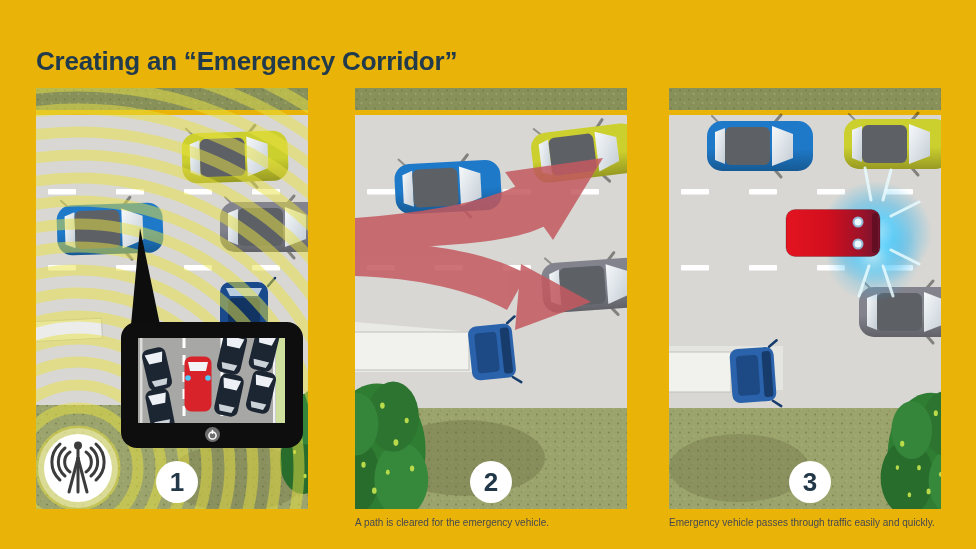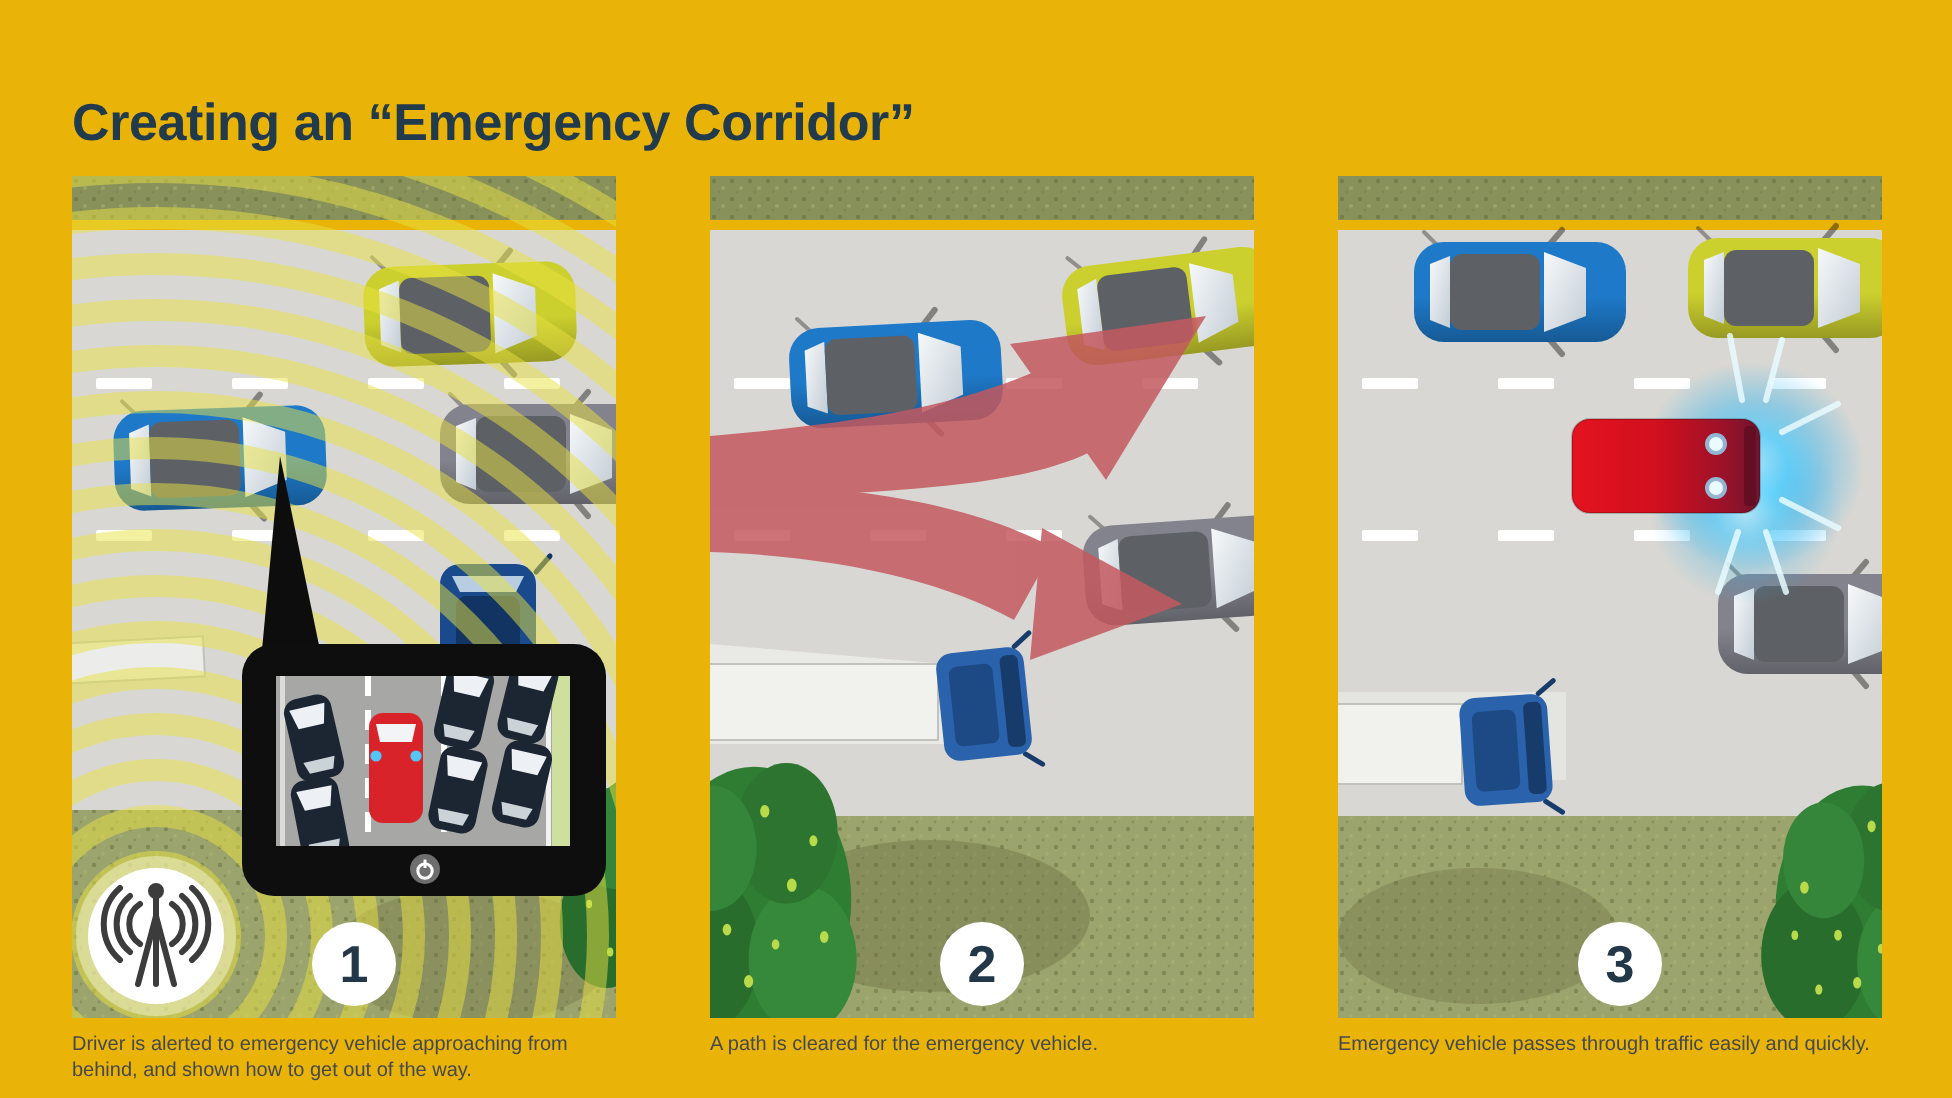--- a/index.html
+++ b/index.html
@@ -294,17 +294,16 @@
         <rect x="0" y="320" width="272" height="101" fill="url(#speck)"></rect>
         <ellipse cx="70" cy="380" rx="70" ry="34" fill="#60683c" opacity="0.3"></ellipse>
       </g>
       <use href="#bush" transform="translate(262,366) scale(1.2,1.7)"></use>
     </svg>
     <div class="badge" style="left:120px;top:373px">
       <span>3</span>
     </div>
   </div>
 
-  <div class="caption" id="cap1">Driver is alerted to emergency vehicle approaching from behind, and shown how to get out of the way.</div>
   <div class="caption" id="cap3">Emergency vehicle passes through traffic easily and quickly.</div>
   <div class="caption" id="cap2">A path is cleared for the emergency vehicle.</div>
 
 </div>
 
 </body></html>

